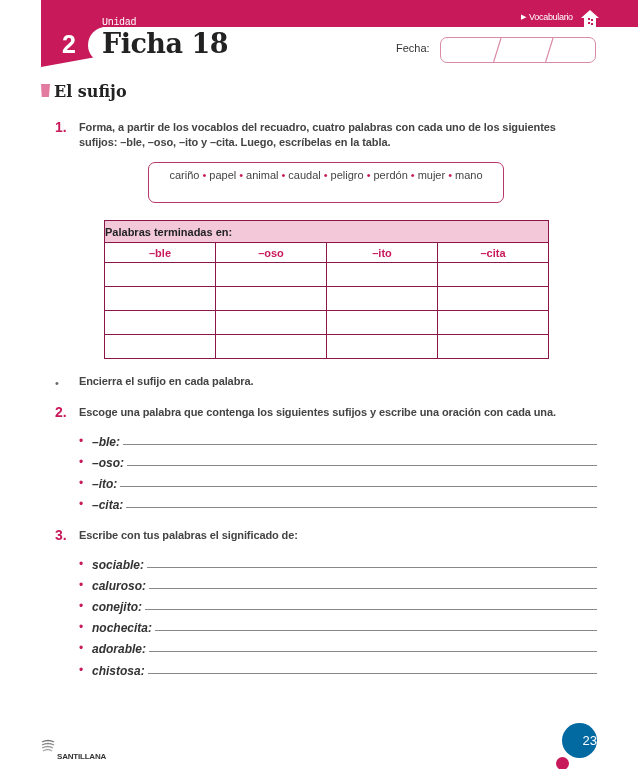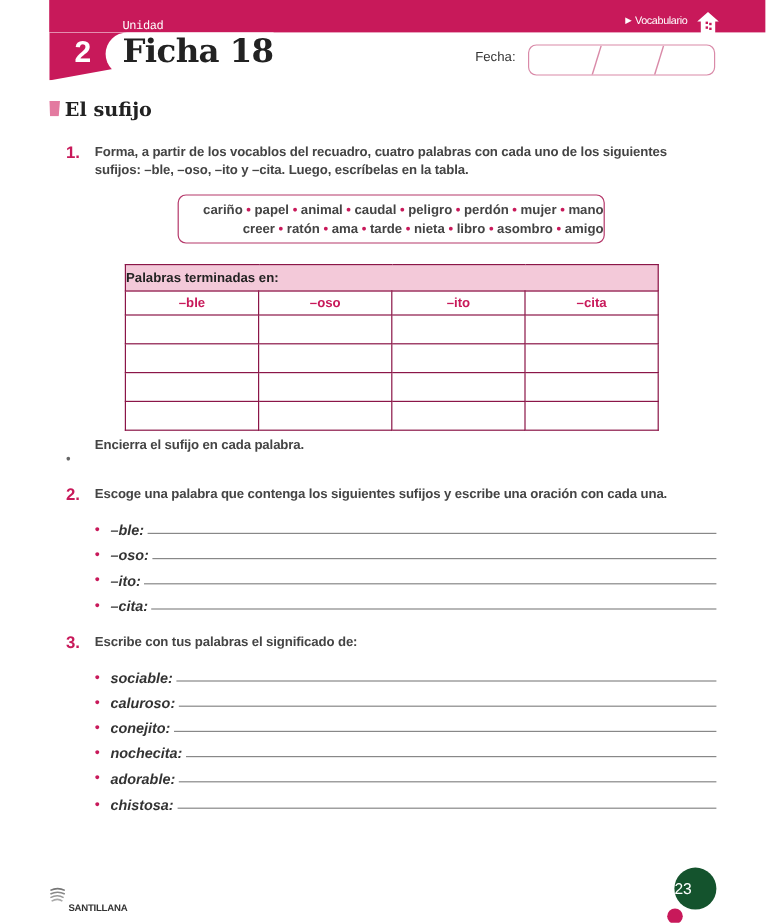--- a/index.html
+++ b/index.html
@@ -65,21 +65,21 @@
     }
     .q-text {
       position: absolute; font-size: 11px; color: #444; font-weight: bold; line-height: 15px;
       letter-spacing: -0.1px;
     }
 
     
     .word-box {
       position: absolute; left: 148px; top: 162px; width: 356px; height: 41px;
       border: 1.3px solid #b5386a; border-radius: 7px;
-      font-size: 11px; color: #444; text-align: right; line-height: 16px; padding-top: 4px; font-weight: bold;
+      font-size: 11px; color: #444; text-align: center; line-height: 16px; padding-top: 4px;
     }
     .word-box .dot { color: #c8195a; margin: 0 3px; }
 
     
     .suffix-table {
       position: absolute; left: 104px; top: 220px; width: 445px;
       border-collapse: collapse;
     }
     .suffix-table td, .suffix-table th {
       border: 1.4px solid #8b1648;
@@ -103,21 +103,21 @@
     .line-row .label { font-size: 12px; font-weight: bold; color: #333; margin-right: 3px; line-height: 12px; font-style: italic; }
     .line-row .rule { flex: 1; border-bottom: 1px solid #888; height: 1px; margin-bottom: 3px; }
 
     
     .logo {
       position: absolute; left: 41px; top: 731px; display: flex; align-items: center; gap: 2px;
     }
     .logo-text { font-size: 8px; font-weight: bold; color: #333; letter-spacing: -0.2px; margin-top: 21px; }
     .page-badge {
       position: absolute; left: 562px; top: 723px; width: 35px; height: 35px; border-radius: 50%;
-      background: #14532d; color: #fff; font-size: 13px; text-align: left; line-height: 35px;
+      background: #0369a1; color: #fff; font-size: 13px; text-align: right; line-height: 35px;
     }
     .page-dot {
       position: absolute; left: 556px; top: 757px; width: 13px; height: 13px; border-radius: 50%;
       background: #c8195a;
     }
   </style>
 </head>
 <body>
 
 <div class="top-band"></div>
@@ -151,23 +151,20 @@
 <h2 class="section-title">El sufijo</h2>
 
 <span class="q-num" style="left:55px; top:119px;">1.</span>
 <p class="q-text" style="left:79px; top:120px;">Forma, a partir de los vocablos del recuadro, cuatro palabras con cada uno de los siguientes</p>
 <p class="q-text" style="left:79px; top:135px;">sufijos: –ble, –oso, –ito y –cita. Luego, escríbelas en la tabla.</p>
 
 <div class="word-box">
   <div>
     <span>cariño</span><span class="dot">•</span><span>papel</span><span class="dot">•</span><span>animal</span><span class="dot">•</span><span>caudal</span><span class="dot">•</span><span>peligro</span><span class="dot">•</span><span>perdón</span><span class="dot">•</span><span>mujer</span><span class="dot">•</span><span>mano</span>
   </div>
-  <div>
-    <span>creer</span><span class="dot">•</span><span>ratón</span><span class="dot">•</span><span>ama</span><span class="dot">•</span><span>tarde</span><span class="dot">•</span><span>nieta</span><span class="dot">•</span><span>libro</span><span class="dot">•</span><span>asombro</span><span class="dot">•</span><span>amigo</span>
-  </div>
 </div>
 
 <table class="suffix-table">
   <tbody>
       <tr>
     <td class="caption-cell" colspan="4">Palabras terminadas en:</td>
   </tr>
   <tr>
     <td class="head-cell">–ble</td>
     <td class="head-cell">–oso</td>
@@ -195,21 +192,21 @@
   <tr>
     <td class="body-cell"></td>
     <td class="body-cell"></td>
     <td class="body-cell"></td>
     <td class="body-cell"></td>
   </tr>
 </tbody>
   </table>
 
 <span class="bullet-plain" style="top:377px;">•</span>
-<p class="q-text" style="left:79px; top:364px;">Encierra el sufijo en cada palabra.</p>
+<p class="q-text" style="left:79px; top:374px;">Encierra el sufijo en cada palabra.</p>
 
 <span class="q-num" style="left:55px; top:404px;">2.</span>
 <p class="q-text" style="left:79px; top:405px;">Escoge una palabra que contenga los siguientes sufijos y escribe una oración con cada una.</p>
 
 <div class="line-row" style="top:432px;">
   <span class="bullet">•</span>
   <span class="label">–ble:</span>
   <span class="rule"></span>
 </div>
 <div class="line-row" style="top:453px;">

